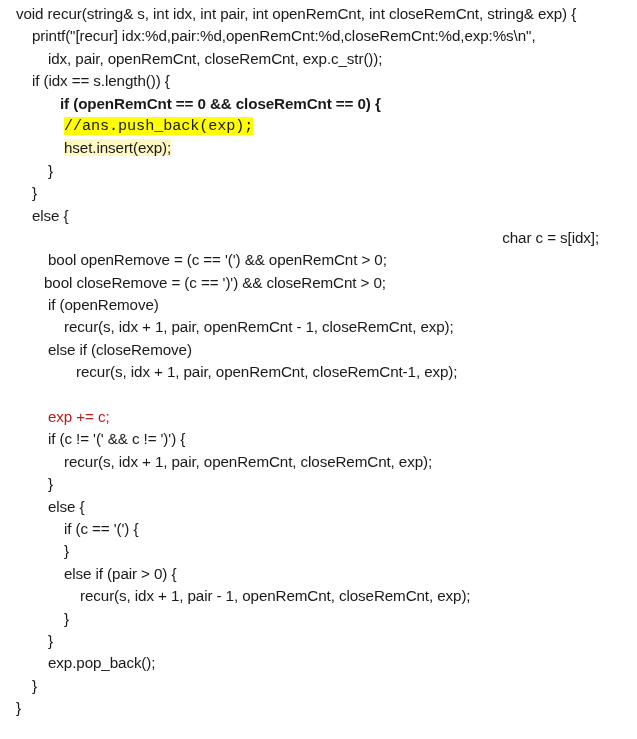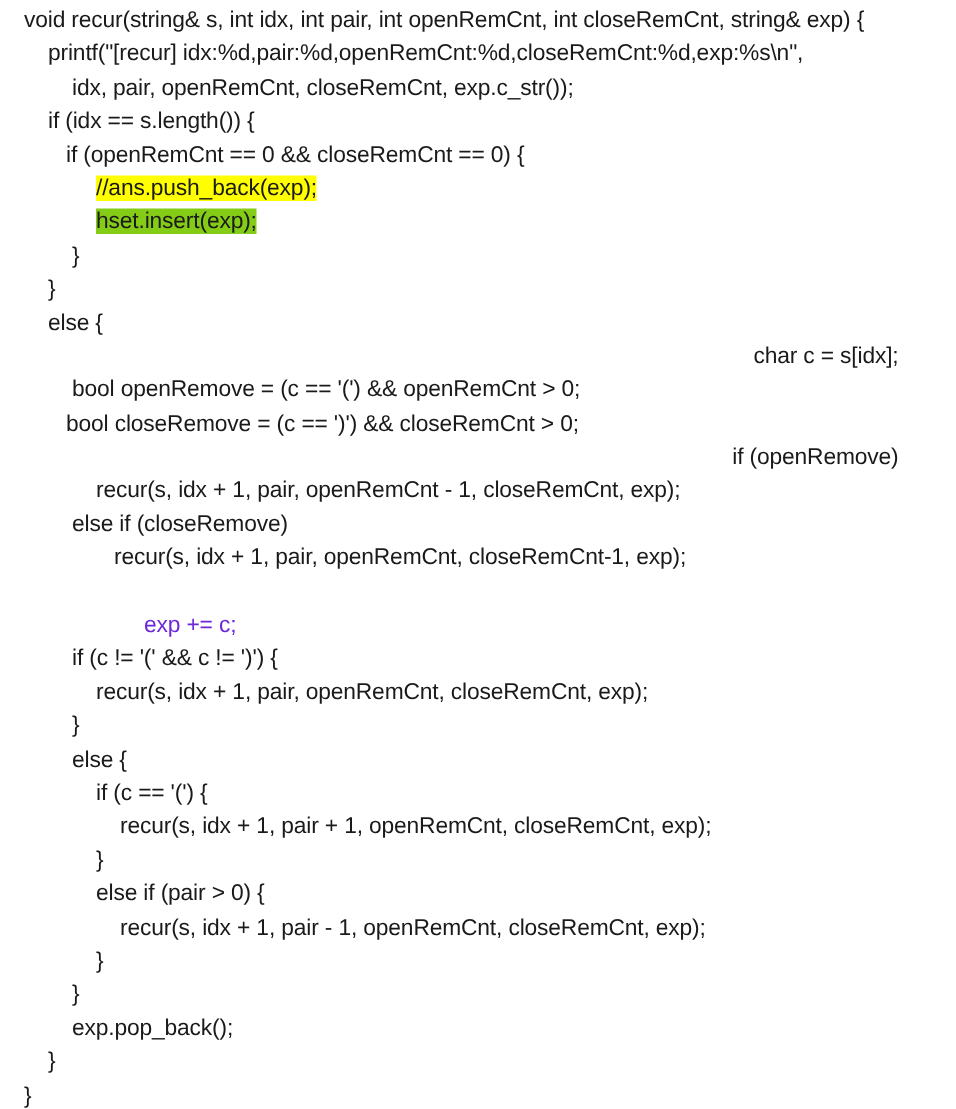--- a/index.html
+++ b/index.html
@@ -41,41 +41,40 @@
   }
 </style>
 </head>
 <body>
 
 <div id="code-block" style="background: rgb(255, 255, 255);">
     <div class="code-line" style="padding-left: 16px; color: rgb(26, 26, 26);"><span class="txt">void recur(string&amp; s, int idx, int pair, int openRemCnt, int closeRemCnt, string&amp; exp) {</span></div>
     <div class="code-line" style="padding-left: 32px; color: rgb(26, 26, 26);"><span class="txt">printf("[recur] idx:%d,pair:%d,openRemCnt:%d,closeRemCnt:%d,exp:%s\n",</span></div>
     <div class="code-line" style="padding-left: 48px; color: rgb(26, 26, 26);"><span class="txt">idx, pair, openRemCnt, closeRemCnt, exp.c_str());</span></div>
     <div class="code-line" style="padding-left: 32px; color: rgb(26, 26, 26);"><span class="txt">if (idx == s.length()) {</span></div>
-    <div class="code-line" style="padding-left: 44px; color: rgb(26, 26, 26);"><span class="txt">if (openRemCnt == 0 &amp;&amp; closeRemCnt == 0) {</span></div>
-    <div class="code-line hl" style="padding-left: 64px; color: rgb(26, 26, 26);"><span class="txt" style="background: rgb(255, 255, 0);">//ans.push_back(exp);</span></div>
-    <div class="code-line hl" style="padding-left: 64px; color: rgb(26, 26, 26);"><span class="txt" style="background: #84cc16;">hset.insert(exp);</span></div>
+    <div class="code-line" style="padding-left: 60px; color: rgb(26, 26, 26); font-weight: bold;"><span class="txt">if (openRemCnt == 0 &amp;&amp; closeRemCnt == 0) {</span></div>
+    <div class="code-line hl" style="padding-left: 64px; color: rgb(26, 26, 26); font-family: Liberation Mono, monospace;"><span class="txt" style="background: rgb(255, 255, 0);">//ans.push_back(exp);</span></div>
+    <div class="code-line hl" style="padding-left: 64px; color: rgb(26, 26, 26);"><span class="txt" style="background: #fef9c3;">hset.insert(exp);</span></div>
     <div class="code-line" style="padding-left: 48px; color: rgb(26, 26, 26);"><span class="txt">}</span></div>
     <div class="code-line" style="padding-left: 32px; color: rgb(26, 26, 26);"><span class="txt">}</span></div>
     <div class="code-line" style="padding-left: 32px; color: rgb(26, 26, 26);"><span class="txt">else {</span></div>
     <div class="code-line" style="padding-left: 24px; color: rgb(26, 26, 26); text-align: right;"><span class="txt">char c = s[idx];</span></div>
     <div class="code-line" style="padding-left: 48px; color: rgb(26, 26, 26);"><span class="txt">bool openRemove = (c == '(') &amp;&amp; openRemCnt &gt; 0;</span></div>
     <div class="code-line" style="padding-left: 44px; color: rgb(26, 26, 26);"><span class="txt">bool closeRemove = (c == ')') &amp;&amp; closeRemCnt &gt; 0;</span></div>
-    <div class="code-line" style="padding-left: 48px; color: rgb(26, 26, 26); text-align: right;"><span class="txt">if (openRemove)</span></div>
+    <div class="code-line" style="padding-left: 48px; color: rgb(26, 26, 26);"><span class="txt">if (openRemove)</span></div>
     <div class="code-line" style="padding-left: 64px; color: rgb(26, 26, 26);"><span class="txt">recur(s, idx + 1, pair, openRemCnt - 1, closeRemCnt, exp);</span></div>
     <div class="code-line" style="padding-left: 48px; color: rgb(26, 26, 26);"><span class="txt">else if (closeRemove)</span></div>
     <div class="code-line" style="padding-left: 64px; color: rgb(26, 26, 26); margin-left: 12px;"><span class="txt">recur(s, idx + 1, pair, openRemCnt, closeRemCnt-1, exp);</span></div>
     <div class="code-line blank" style="padding-left: 0px; color: rgb(26, 26, 26);"><span class="txt"></span></div>
-    <div class="code-line" style="padding-left: 48px; color: #6d28d9; margin-left: 48px;"><span class="txt">exp += c;</span></div>
+    <div class="code-line" style="padding-left: 48px; color: #b91c1c;"><span class="txt">exp += c;</span></div>
     <div class="code-line" style="padding-left: 48px; color: rgb(26, 26, 26);"><span class="txt">if (c != '(' &amp;&amp; c != ')') {</span></div>
     <div class="code-line" style="padding-left: 64px; color: rgb(26, 26, 26);"><span class="txt">recur(s, idx + 1, pair, openRemCnt, closeRemCnt, exp);</span></div>
     <div class="code-line" style="padding-left: 48px; color: rgb(26, 26, 26);"><span class="txt">}</span></div>
     <div class="code-line" style="padding-left: 48px; color: rgb(26, 26, 26);"><span class="txt">else {</span></div>
     <div class="code-line" style="padding-left: 64px; color: rgb(26, 26, 26);"><span class="txt">if (c == '(') {</span></div>
-    <div class="code-line" style="padding-left: 80px; color: rgb(26, 26, 26);"><span class="txt">recur(s, idx + 1, pair + 1, openRemCnt, closeRemCnt, exp);</span></div>
     <div class="code-line" style="padding-left: 64px; color: rgb(26, 26, 26);"><span class="txt">}</span></div>
     <div class="code-line" style="padding-left: 64px; color: rgb(26, 26, 26);"><span class="txt">else if (pair &gt; 0) {</span></div>
     <div class="code-line" style="padding-left: 80px; color: rgb(26, 26, 26);"><span class="txt">recur(s, idx + 1, pair - 1, openRemCnt, closeRemCnt, exp);</span></div>
     <div class="code-line" style="padding-left: 64px; color: rgb(26, 26, 26);"><span class="txt">}</span></div>
     <div class="code-line" style="padding-left: 48px; color: rgb(26, 26, 26);"><span class="txt">}</span></div>
     <div class="code-line" style="padding-left: 48px; color: rgb(26, 26, 26);"><span class="txt">exp.pop_back();</span></div>
     <div class="code-line" style="padding-left: 32px; color: rgb(26, 26, 26);"><span class="txt">}</span></div>
     <div class="code-line" style="padding-left: 16px; color: rgb(26, 26, 26);"><span class="txt">}</span></div>
   </div>
 

